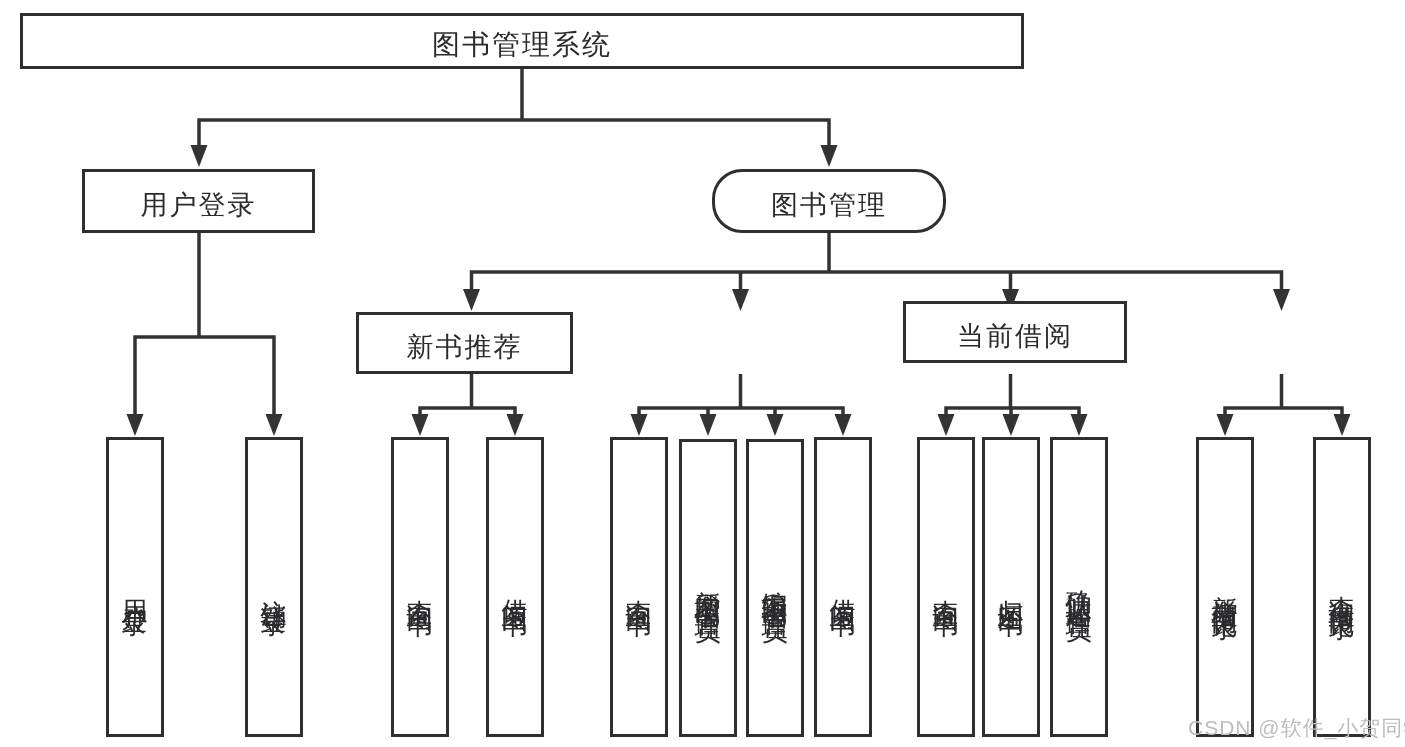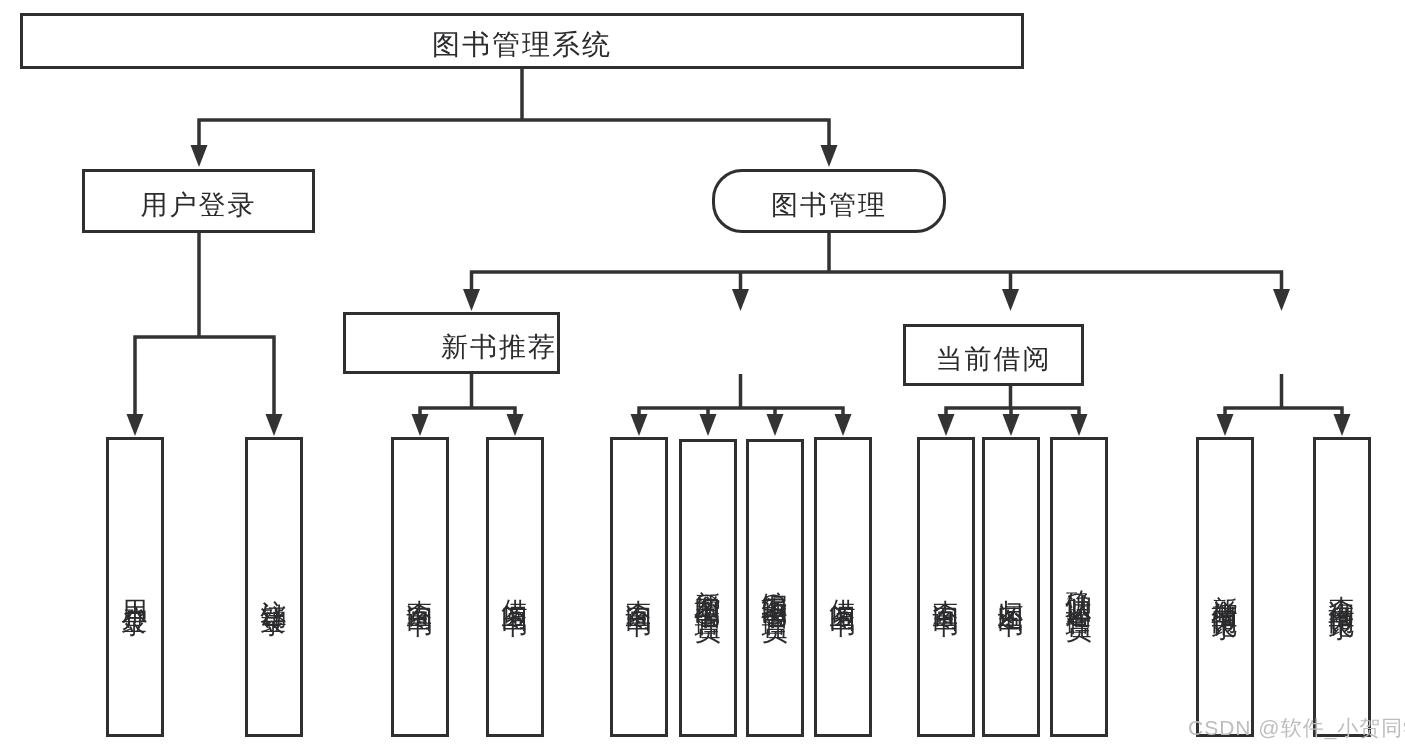--- a/index.html
+++ b/index.html
@@ -96,24 +96,24 @@
     <span class="hlabel">图书管理系统</span>
   </div>
 
   <div class="node" style="left:82px; top:169px; width:233px; height:64px;">
     <span class="hlabel">用户登录</span>
   </div>
   <div class="node" style="left:712px; top:169px; width:234px; height:64px;border-radius:30px;">
     <span class="hlabel">图书管理</span>
   </div>
 
-  <div class="node" style="left:343px; top:312px; width:217px; height:62px;justify-content:flex-end;">
+  <div class="node" style="left:356px; top:312px; width:217px; height:62px;">
     <span class="hlabel">新书推荐</span>
   </div>
-  <div class="node" style="left:903px; top:324px; width:181px; height:62px;">
+  <div class="node" style="left:903px; top:301px; width:224px; height:62px;">
     <span class="hlabel">当前借阅</span>
   </div>
 
   <div class="node" style="left:106px; top:437px; width:58px; height:300px;">
     <span class="vlabel">用户登录</span>
   </div>
   <div class="node" style="left:245px; top:437px; width:58px; height:300px;">
     <span class="vlabel">注销登录</span>
   </div>
 

